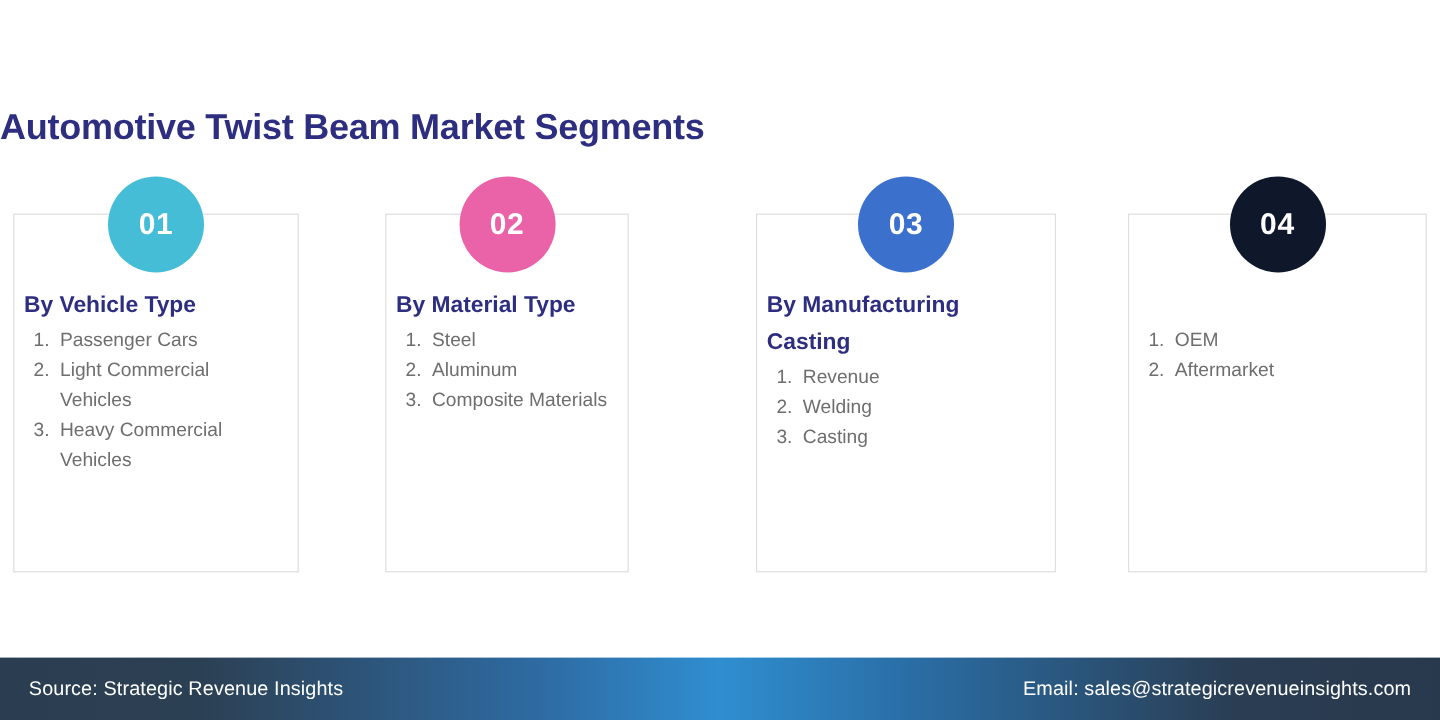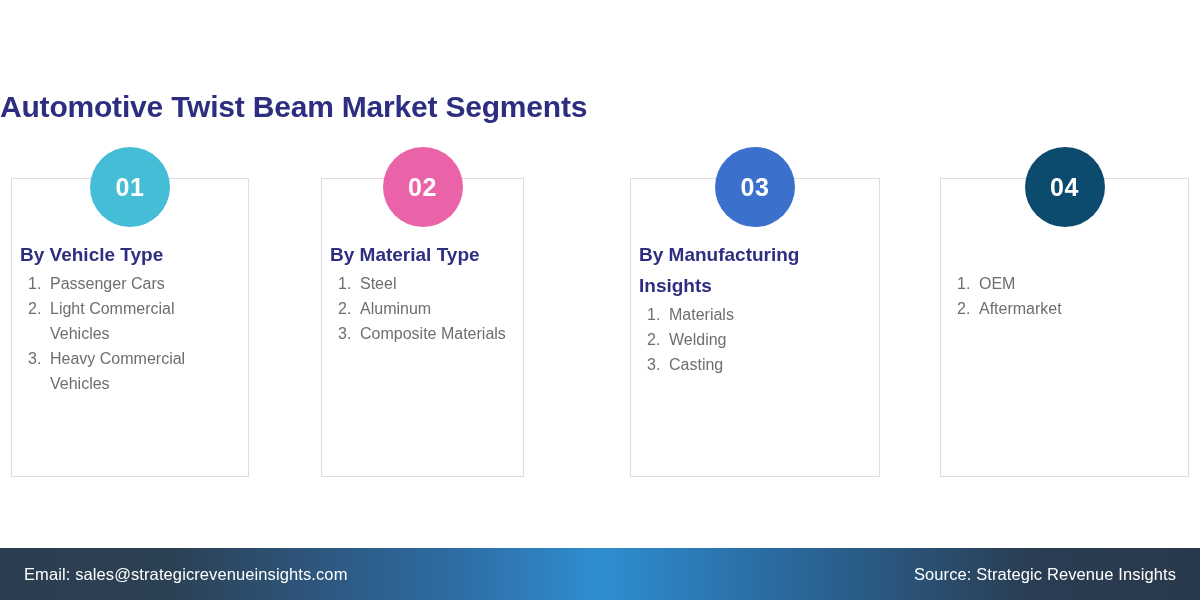--- a/index.html
+++ b/index.html
@@ -118,51 +118,51 @@
         </div>
         <div class="list-item">
           <span class="li-num">3.</span>
           <span class="li-text">Composite Materials</span>
         </div>
       </div>
     </div>
 
     <div class="card card-2">
       <div class="badge" style="background: rgb(60, 112, 205);">03</div>
-      <div class="card-head">By Manufacturing Insights</div>
+      <div class="card-head">By Manufacturing Casting</div>
       <div class="card-list">
         <div class="list-item">
           <span class="li-num">1.</span>
-          <span class="li-text">Materials</span>
+          <span class="li-text">Revenue</span>
         </div>
         <div class="list-item">
           <span class="li-num">2.</span>
           <span class="li-text">Welding</span>
         </div>
         <div class="list-item">
           <span class="li-num">3.</span>
           <span class="li-text">Casting</span>
         </div>
       </div>
     </div>
 
     <div class="card card-3">
-      <div class="badge" style="background: #0c4a6e; text-align: right;">04</div>
+      <div class="badge" style="background: #0f172a; text-align: right;">04</div>
       <div class="card-list">
         <div class="list-item">
           <span class="li-num">1.</span>
           <span class="li-text">OEM</span>
         </div>
         <div class="list-item">
           <span class="li-num">2.</span>
           <span class="li-text">Aftermarket</span>
         </div>
       </div>
     </div>
 
   </div>
 
   <div class="footer">
+    <div class="footer-text">Source: Strategic Revenue Insights</div>
     <div class="footer-text">Email: sales@strategicrevenueinsights.com</div>
-    <div class="footer-text">Source: Strategic Revenue Insights</div>
   </div>
 
 </div>
 
 </body></html>

